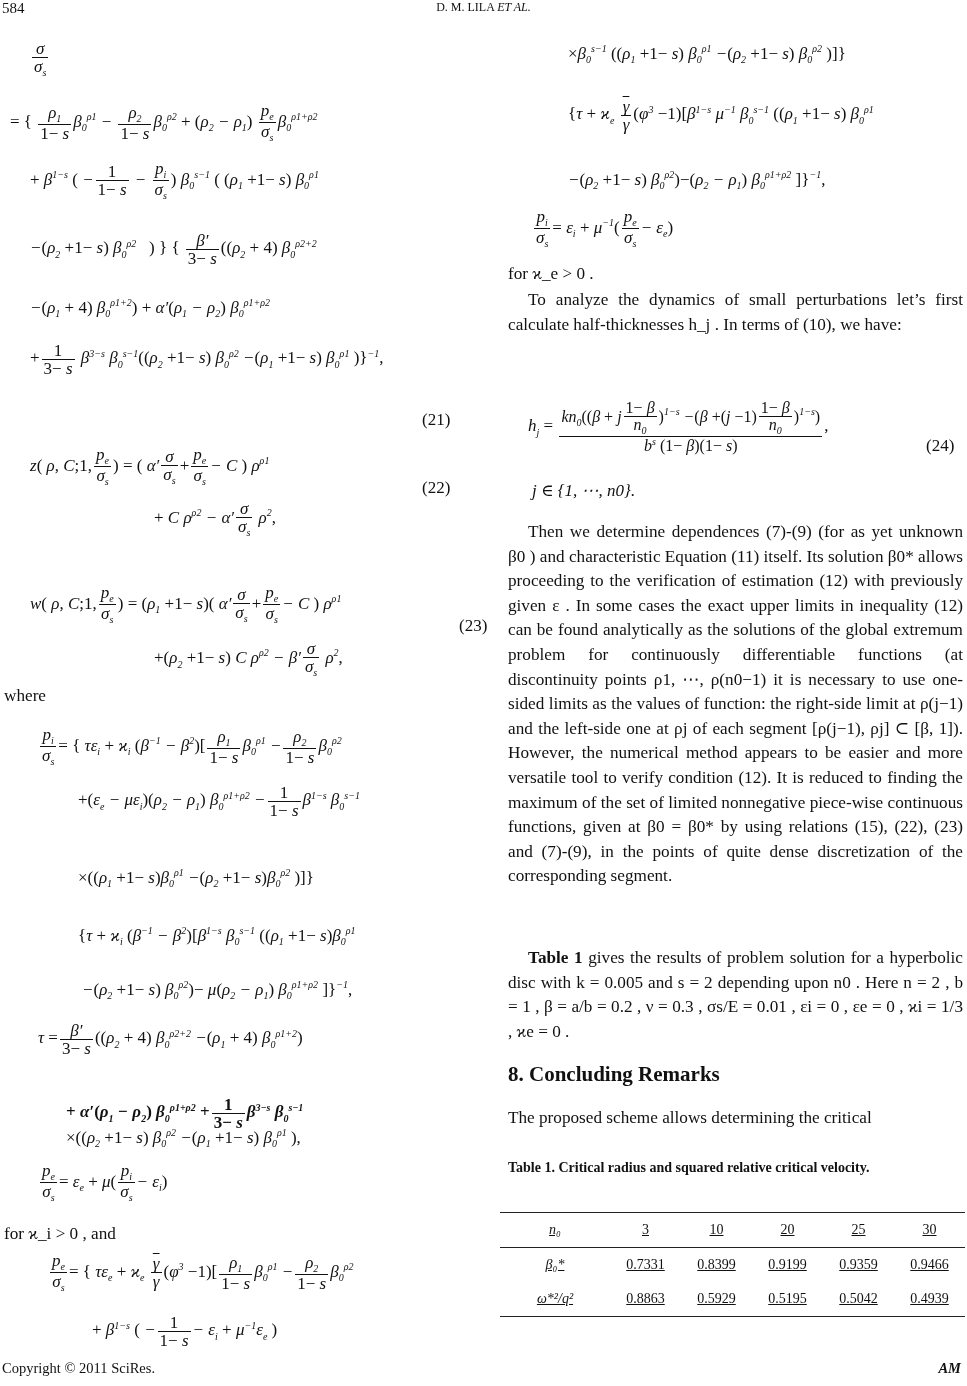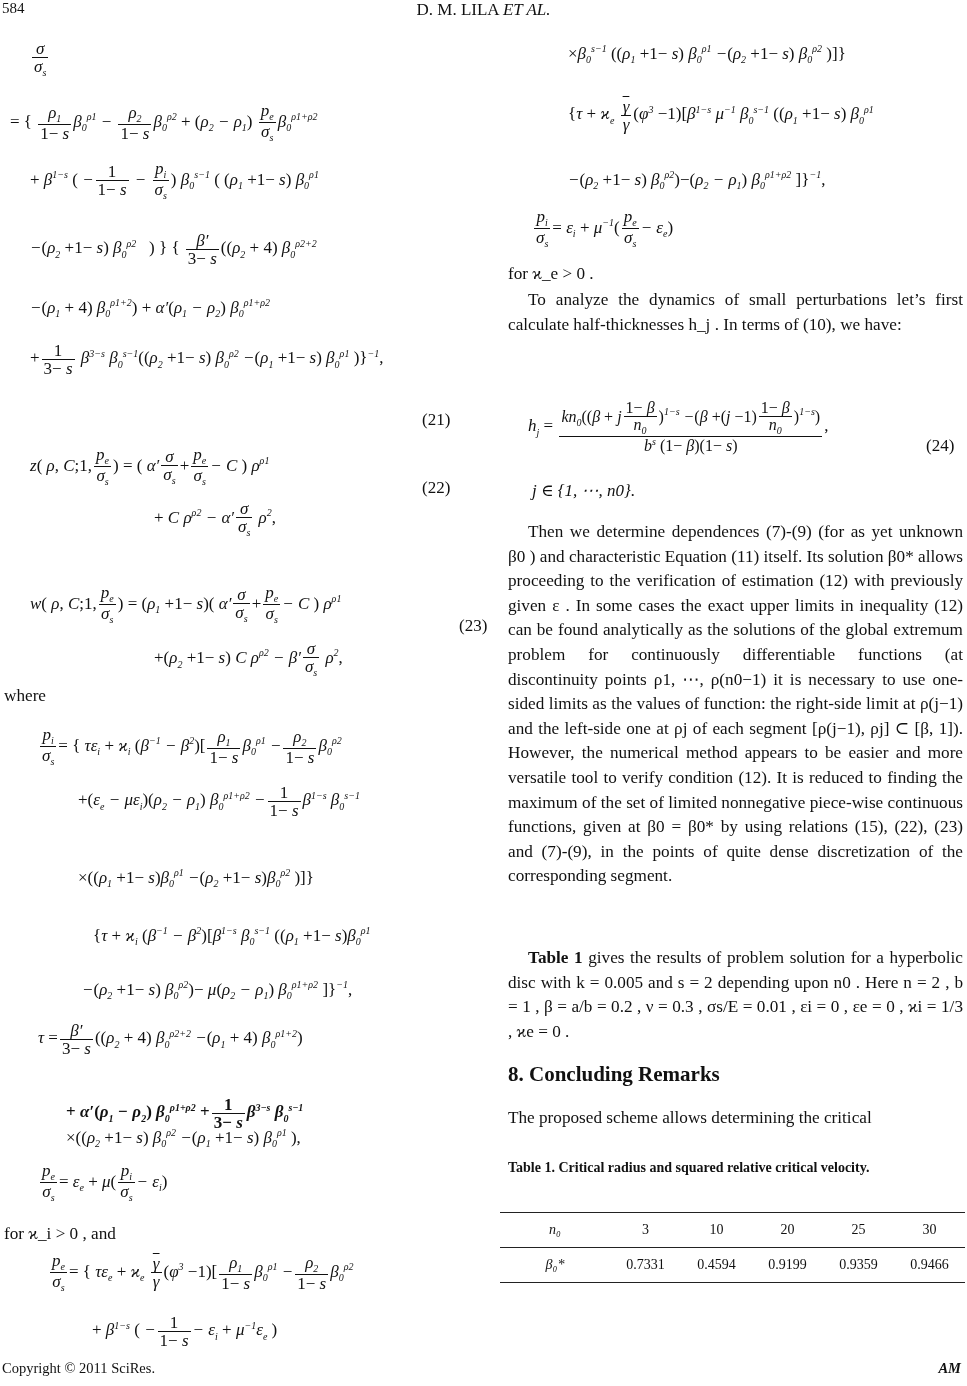--- a/index.html
+++ b/index.html
@@ -1,36 +1,36 @@
 <!DOCTYPE html>
 <html><head>
 <meta charset="utf-8">
 <style>
   html, body { margin: 0; padding: 0; background: #ffffff; }
   body { width: 967px; height: 1386px; position: relative; overflow: hidden;
          font-family: "Liberation Serif", "DejaVu Serif", serif; color: #111; }
   .header { position: absolute; top: 0; left: 0; width: 967px; height: 24px; }
   .page-num { position: absolute; left: 2px; top: 0; font-size: 15px; }
-  .running-head { position: absolute; left: 0; width: 967px; top: 0; text-align: center; font-size: 17px; }
+  .running-head { position: absolute; left: 0; width: 967px; top: 0; text-align: center; font-size: 12px; }
   .running-head i { font-style: italic; }
   .col { position: absolute; top: 36px; }
   .col-left { left: 4px; width: 470px; }
   .col-right { left: 508px; width: 455px; }
   .eq { font-family: "Liberation Serif", "DejaVu Serif", serif; font-style: italic; font-size: 17px; line-height: 1; }
   .eqline { position: absolute; white-space: nowrap; }
   .frac { display: inline-block; vertical-align: middle; text-align: center; margin: 0 2px; }
   .frac > span { display: block; padding: 0 2px; }
   .frac .num { border-bottom: 1px solid #111; }
   sup, sub { font-size: 10px; }
   .up { font-style: normal; }
   .eqnum { position: absolute; font-style: normal; font-size: 17px; }
   .para { position: absolute; font-size: 17.2px; line-height: 24.6px; text-align: justify; }
   .section-title { position: absolute; font-weight: bold; font-size: 21px; font-family: "Liberation Serif", serif; }
   .caption { position: absolute; font-weight: bold; font-size: 14px; line-height: 19px; font-family: "Liberation Serif", serif; }
-  table.results { position: absolute; border-collapse: collapse; font-size: 14px; font-family: "Liberation Serif", serif; }
+  table.results { position: absolute; border-collapse: collapse; font-size: 14px; font-family: "Liberation Serif", serif; text-decoration: underline; }
   table.results td, table.results th { font-weight: normal; text-align: center; height: 34px; padding: 0; }
   table.results thead tr { border-top: 1.5px solid #222; border-bottom: 1px solid #222; }
   table.results tbody tr:last-child { border-bottom: 1.5px solid #222; }
   table.results .rowhead { font-style: italic; width: 110px; }
   .footer { position: absolute; top: 1360px; left: 0; width: 967px; font-size: 14.5px; }
   .footer .copy { position: absolute; left: 2px; }
   .footer .journal { position: absolute; right: 6px; font-style: italic; font-weight: bold; }
 </style>
 </head>
 <body>
@@ -98,21 +98,21 @@
   <div>
     <div class="eqline eq" style="top:690px; left:34px;">
       <span class="frac"><span class="num">p<sub>i</sub></span><span>σ<sub>s</sub></span></span><span class="up">= {</span> τε<sub>i</sub> <span class="up">+</span> ϰ<sub>i</sub> <span class="up">(</span>β<sup>−1</sup> − β<sup>2</sup><span class="up">)[</span><span class="frac"><span class="num">ρ<sub>1</sub></span><span class="up">1− <i>s</i></span></span>β<sub>0</sub><sup>ρ1</sup> −<span class="frac"><span class="num">ρ<sub>2</sub></span><span class="up">1− <i>s</i></span></span>β<sub>0</sub><sup>ρ2</sup>
     </div>
     <div class="eqline eq" style="top:748px; left:74px;">
       <span class="up">+(</span>ε<sub>e</sub> − με<sub>i</sub><span class="up">)(</span>ρ<sub>2</sub> − ρ<sub>1</sub><span class="up">)</span> β<sub>0</sub><sup>ρ1+ρ2</sup> −<span class="frac"><span class="num up">1</span><span class="up">1− <i>s</i></span></span>β<sup>1−s</sup> β<sub>0</sub><sup>s−1</sup>
     </div>
     <div class="eqline eq" style="top:832px; left:74px;">
       <span class="up">×((</span>ρ<sub>1</sub> <span class="up">+1−</span> s<span class="up">)</span>β<sub>0</sub><sup>ρ1</sup> −<span class="up">(</span>ρ<sub>2</sub> <span class="up">+1−</span> s<span class="up">)</span>β<sub>0</sub><sup>ρ2</sup> <span class="up">)]}</span>
     </div>
-    <div class="eqline eq" style="top:890px; left:89px;">
+    <div class="eqline eq" style="top:890px; left:74px;">
       <span class="up">{</span>τ <span class="up">+</span> ϰ<sub>i</sub> <span class="up">(</span>β<sup>−1</sup> − β<sup>2</sup><span class="up">)[</span>β<sup>1−s</sup> β<sub>0</sub><sup>s−1</sup> <span class="up">((</span>ρ<sub>1</sub> <span class="up">+1−</span> s<span class="up">)</span>β<sub>0</sub><sup>ρ1</sup>
     </div>
     <div class="eqline eq" style="top:944px; left:78px;">
       −<span class="up">(</span>ρ<sub>2</sub> <span class="up">+1−</span> s<span class="up">)</span> β<sub>0</sub><sup>ρ2</sup><span class="up">)−</span> μ<span class="up">(</span>ρ<sub>2</sub> − ρ<sub>1</sub><span class="up">)</span> β<sub>0</sub><sup>ρ1+ρ2</sup><span class="up"> ]}</span><sup>−1</sup><span class="up">,</span>
     </div>
     <div class="eqline eq" style="top:986px; left:34px;">
       τ <span class="up">=</span><span class="frac"><span class="num">β′</span><span class="up">3− <i>s</i></span></span><span class="up">((</span>ρ<sub>2</sub> <span class="up">+ 4)</span> β<sub>0</sub><sup>ρ2+2</sup> −<span class="up">(</span>ρ<sub>1</sub> <span class="up">+ 4)</span> β<sub>0</sub><sup>ρ1+2</sup><span class="up">)</span>
     </div>
     <div class="eqline eq" style="top:1060px; left:62px;font-weight:bold;">
       <span class="up">+</span> α′<span class="up">(</span>ρ<sub>1</sub> − ρ<sub>2</sub><span class="up">)</span> β<sub>0</sub><sup>ρ1+ρ2</sup> <span class="up">+</span><span class="frac"><span class="num up">1</span><span class="up">3− <i>s</i></span></span>β<sup>3−s</sup> β<sub>0</sub><sup>s−1</sup>
@@ -189,25 +189,33 @@
         <th>10</th>
         <th>20</th>
         <th>25</th>
         <th>30</th>
       </tr>
     </thead>
     <tbody>
       <tr>
         <td class="rowhead">β₀*</td>
         <td>0.7331</td>
-        <td>0.4594</td>
+        <td>0.8399</td>
         <td>0.9199</td>
         <td>0.9359</td>
         <td>0.9466</td>
       </tr>
+      <tr>
+        <td class="rowhead">ω*²/q²</td>
+        <td>0.8863</td>
+        <td>0.5929</td>
+        <td>0.5195</td>
+        <td>0.5042</td>
+        <td>0.4939</td>
+      </tr>
     </tbody>
   </table>
 </div>
 
 <div class="footer">
   <span class="copy">Copyright © 2011 SciRes.</span>
   <span class="journal">AM</span>
 </div>
 
 </body></html>

